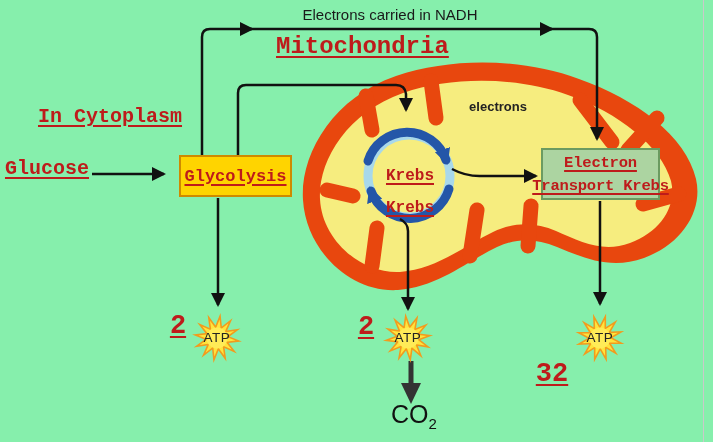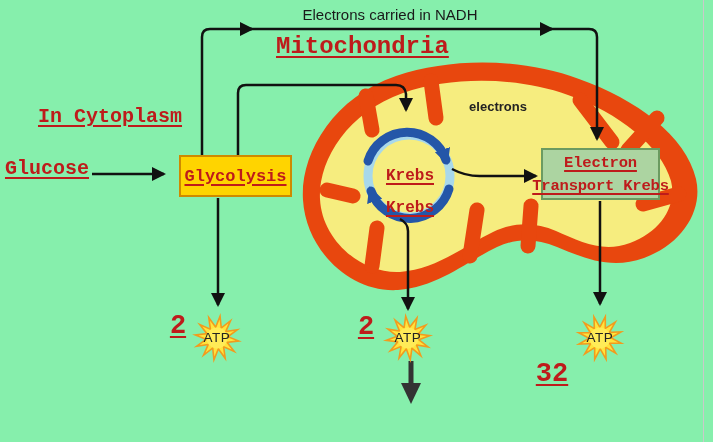--- a/index.html
+++ b/index.html
@@ -131,15 +131,16 @@
   </div>
 
   <div class="abs red-label count" id="count-glycolysis">2</div>
   <div class="abs red-label count" id="count-krebs">2</div>
   <div class="abs red-label count" id="count-etc">32</div>
 
   <div class="abs atp-text" id="atp-1">ATP</div>
   <div class="abs atp-text" id="atp-2">ATP</div>
   <div class="abs atp-text" id="atp-3">ATP</div>
 
+  <div class="abs" id="co2-label"><span>CO</span><sub>2</sub></div>
 
   <div class="abs" id="right-border"></div>
 </div>
 
 </body></html>

